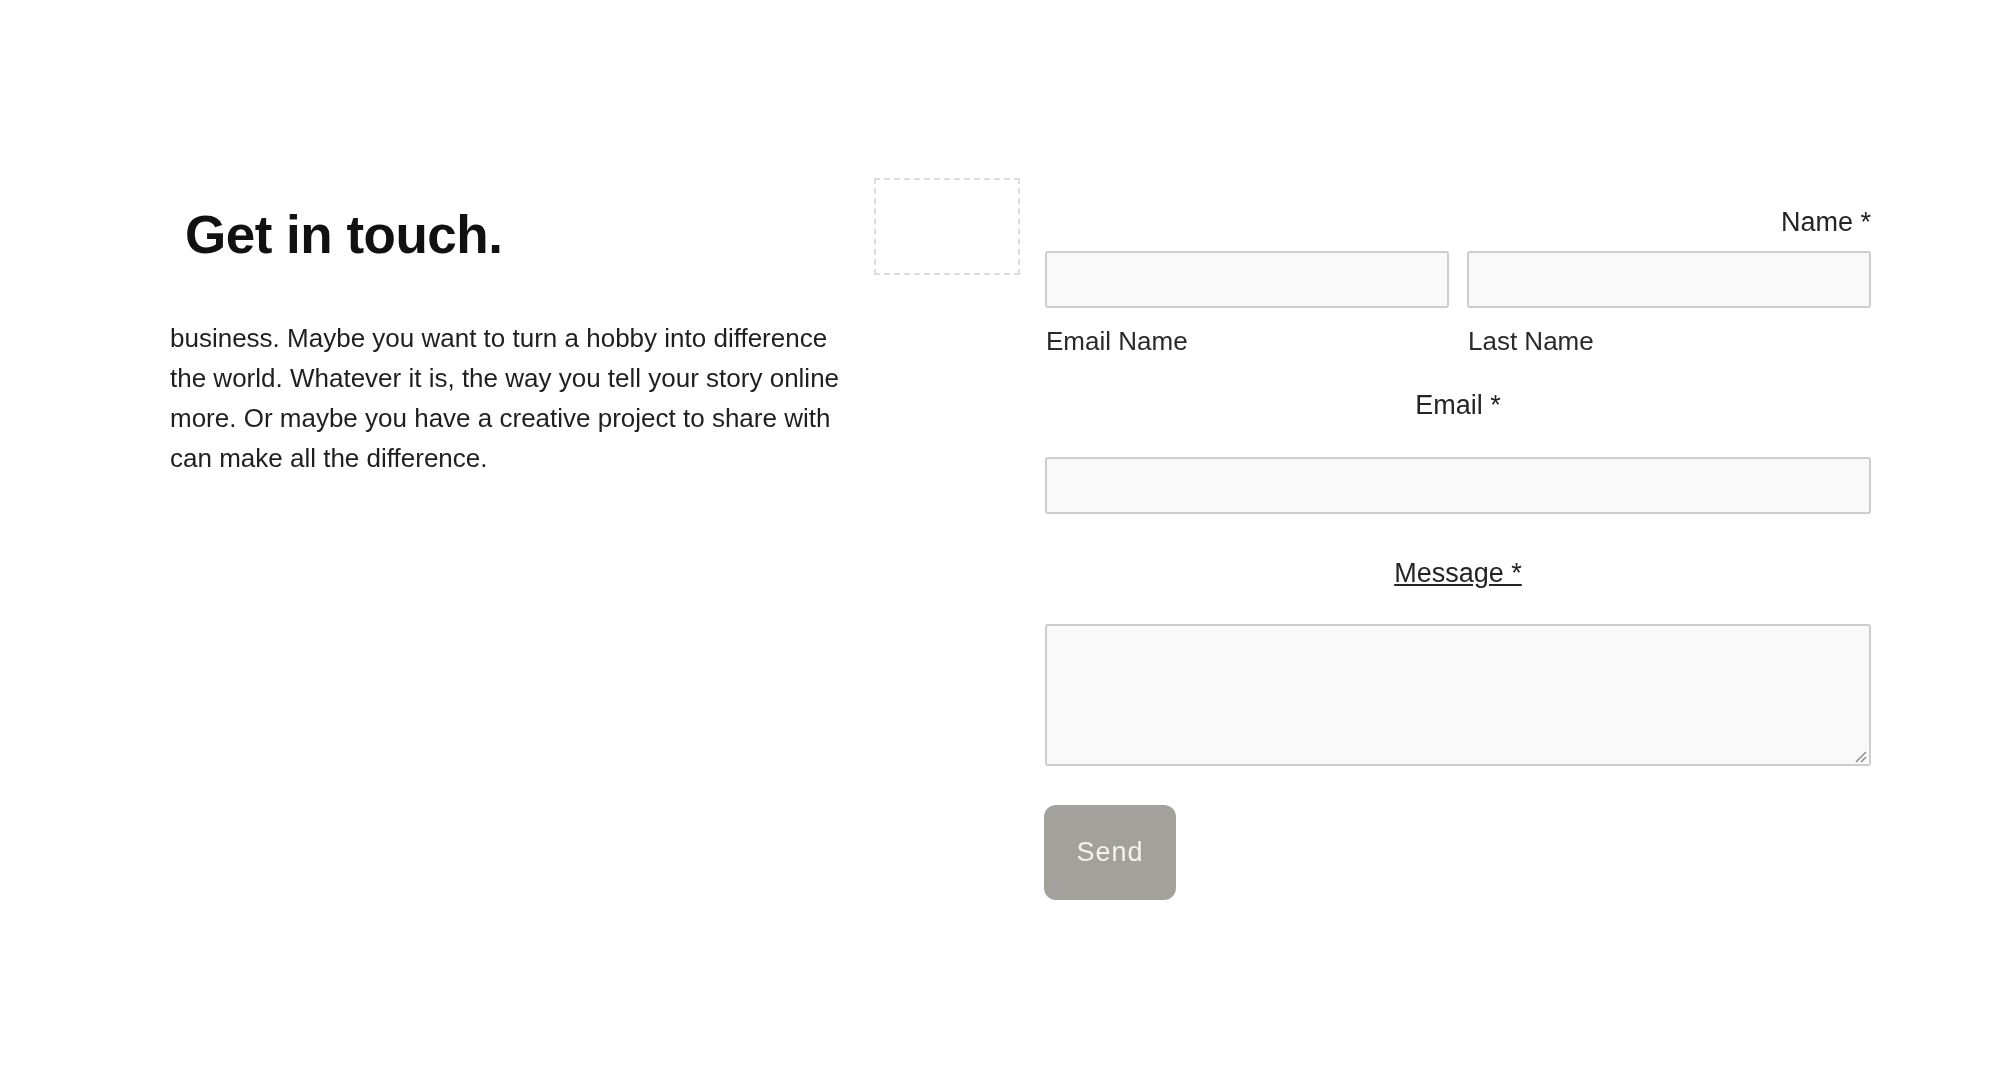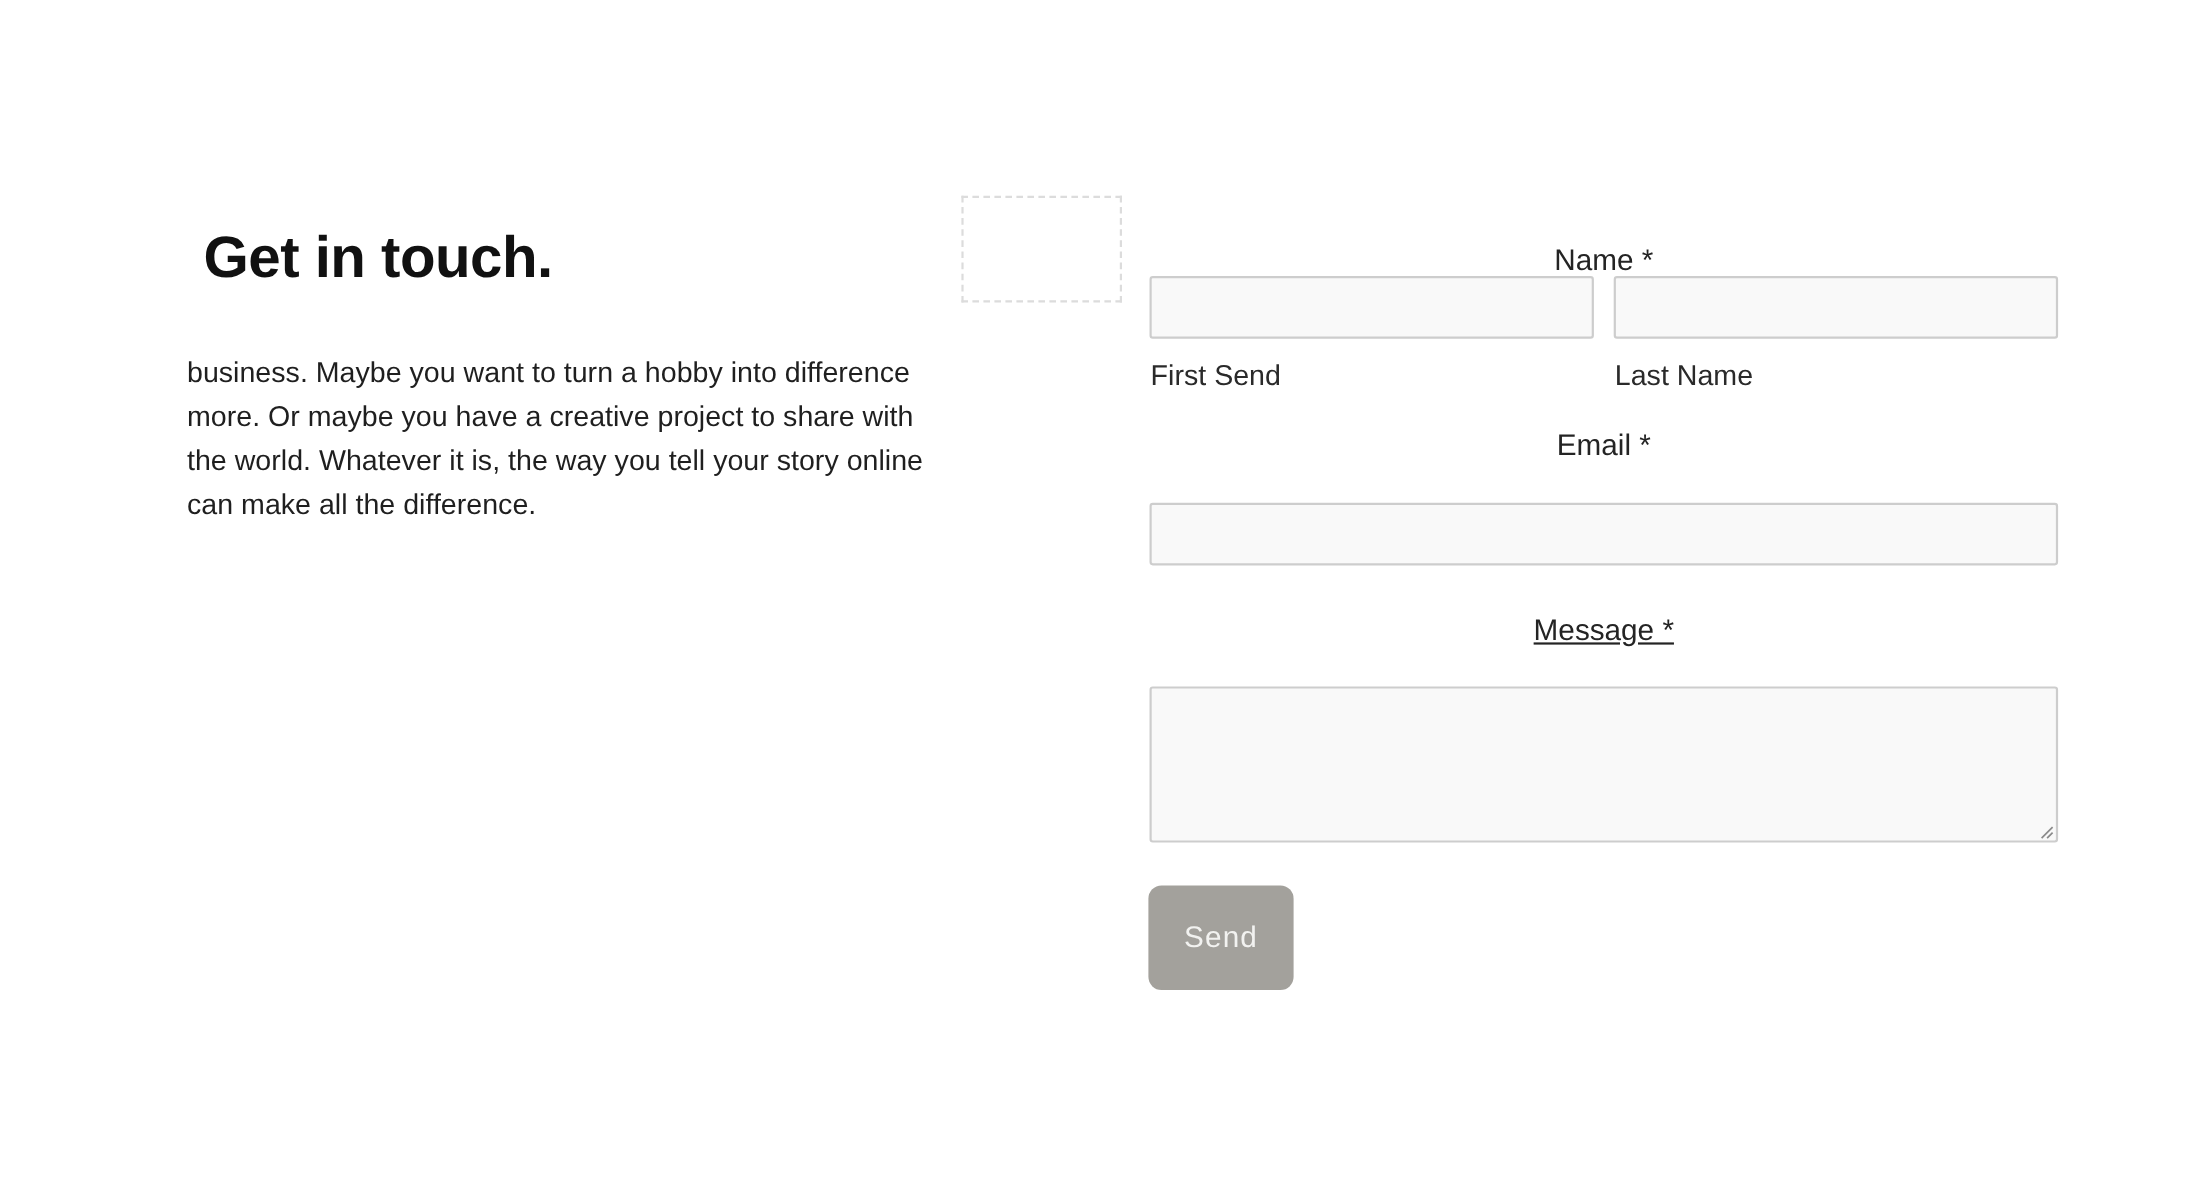--- a/index.html
+++ b/index.html
@@ -64,21 +64,21 @@
   .form-label{
     position:absolute;
     left:1045px;
     width:826px;
     text-align:center;
     font-size:27px;
     line-height:30px;
     font-weight:400;
     color:#242424;
   }
-  .label-name{top:221px;}
+  .label-name{top:207px;text-align:right;}
   .label-email{top:390px;}
   .label-message{top:558px;text-decoration:underline;}
 
   .text-input{
     position:absolute;
     height:57px;
     background:var(--input-bg);
     border:2px solid var(--input-border);
     border-radius:3px;
     font-family:"Liberation Sans", sans-serif;
@@ -147,36 +147,36 @@
 </style>
 </head>
 <body>
 
 <div class="canvas">
 
   <h1 class="page-title">Get in touch.</h1>
 
   <div class="intro">
     <span>business. Maybe you want to turn a hobby into difference</span>
+    <span>the world. Whatever it is, the way you tell your story online</span>
     <span>more. Or maybe you have a creative project to share with</span>
-    <span>the world. Whatever it is, the way you tell your story online</span>
     <span>can make all the difference.</span>
   </div>
 
   <div class="placeholder-box"></div>
 
   <form>
 
     <div class="form-label label-name">Name *</div>
 
     <input type="text" class="text-input input-first" value="" style="">
 
     <input type="text" class="text-input input-last" value="" style="">
 
-    <div class="sub-label sub-first">First Send</div>
+    <div class="sub-label sub-first">Email Name</div>
 
     <div class="sub-label sub-last">Last Name</div>
 
     <div class="form-label label-email">Email *</div>
 
     <input type="text" class="text-input input-email" value="" style="">
 
     <div class="form-label label-message">Message *</div>
 
     <textarea class="message-area" style=""></textarea>

